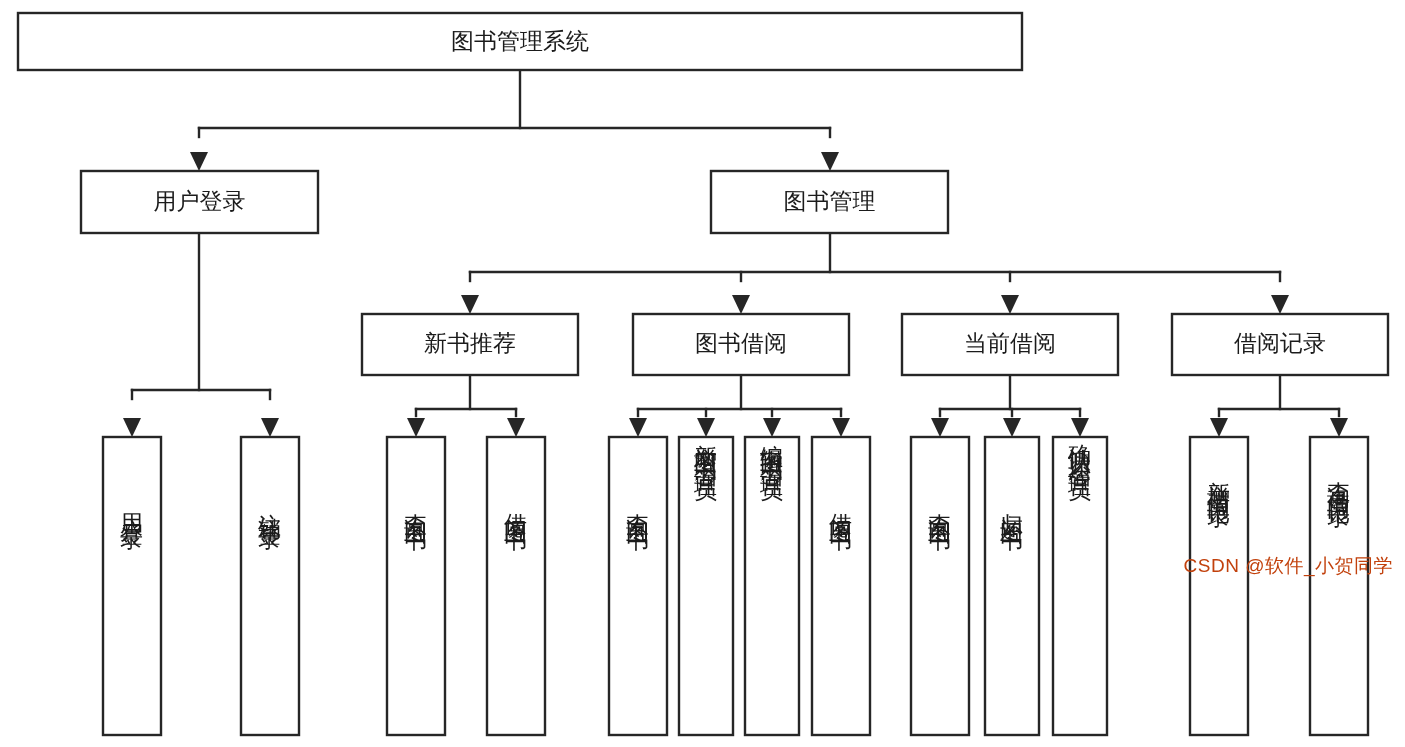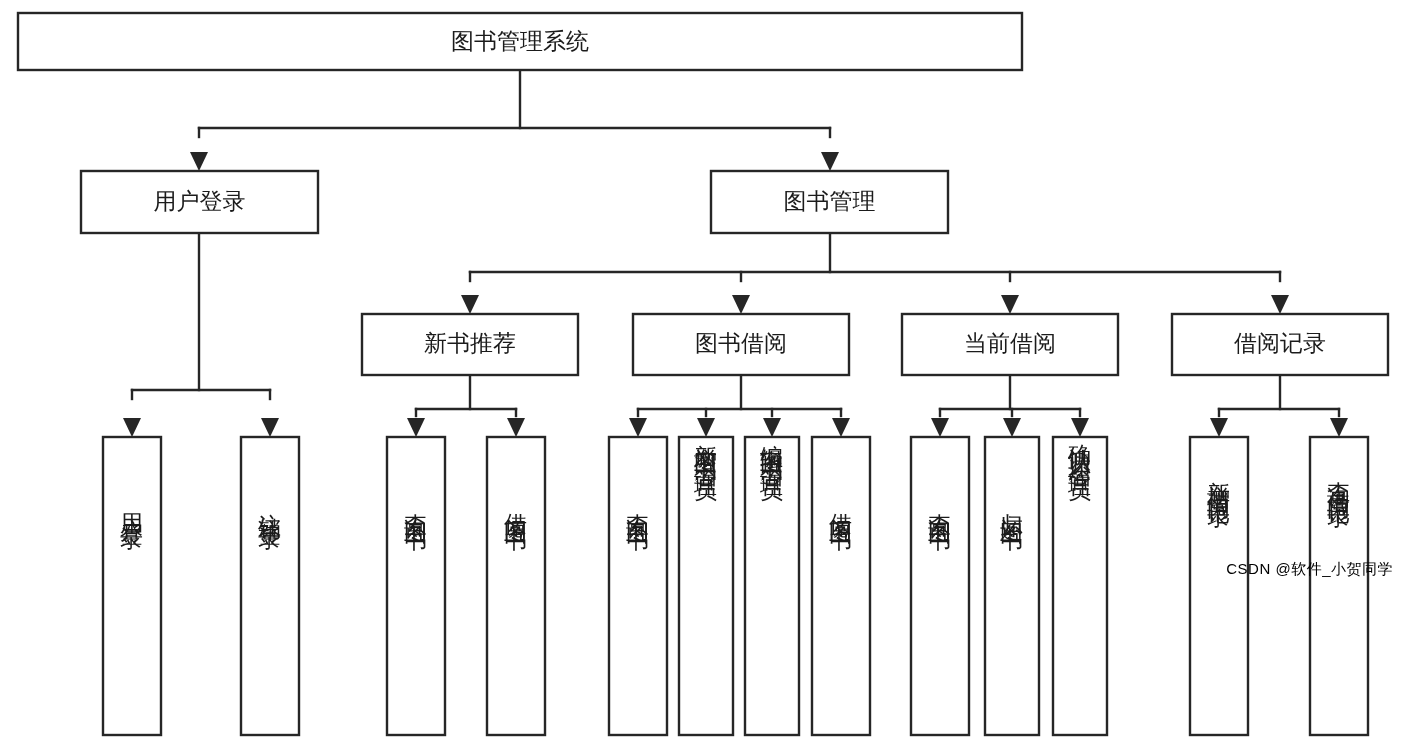--- a/index.html
+++ b/index.html
@@ -55,22 +55,22 @@
     text-anchor: middle;
     writing-mode: vertical-rl;
     glyph-orientation-vertical: 0;
     letter-spacing: 5px;
   }
   .watermark {
     position: absolute;
     right: 12px;
     bottom: 6px;
     font-family: "Liberation Sans", "DejaVu Sans", sans-serif;
-    font-size: 15px;
-    color: #000000;
+    font-size: 19px;
+    color: #c2410c;
     letter-spacing: 0.5px;
     white-space: nowrap;
     pointer-events: none;
   }
 </style>
 </head>
 <body>
 
 <div id="diagram-root">
   <svg class="diagram-canvas" viewBox="0 0 1405 747" xmlns="http://www.w3.org/2000/svg">

